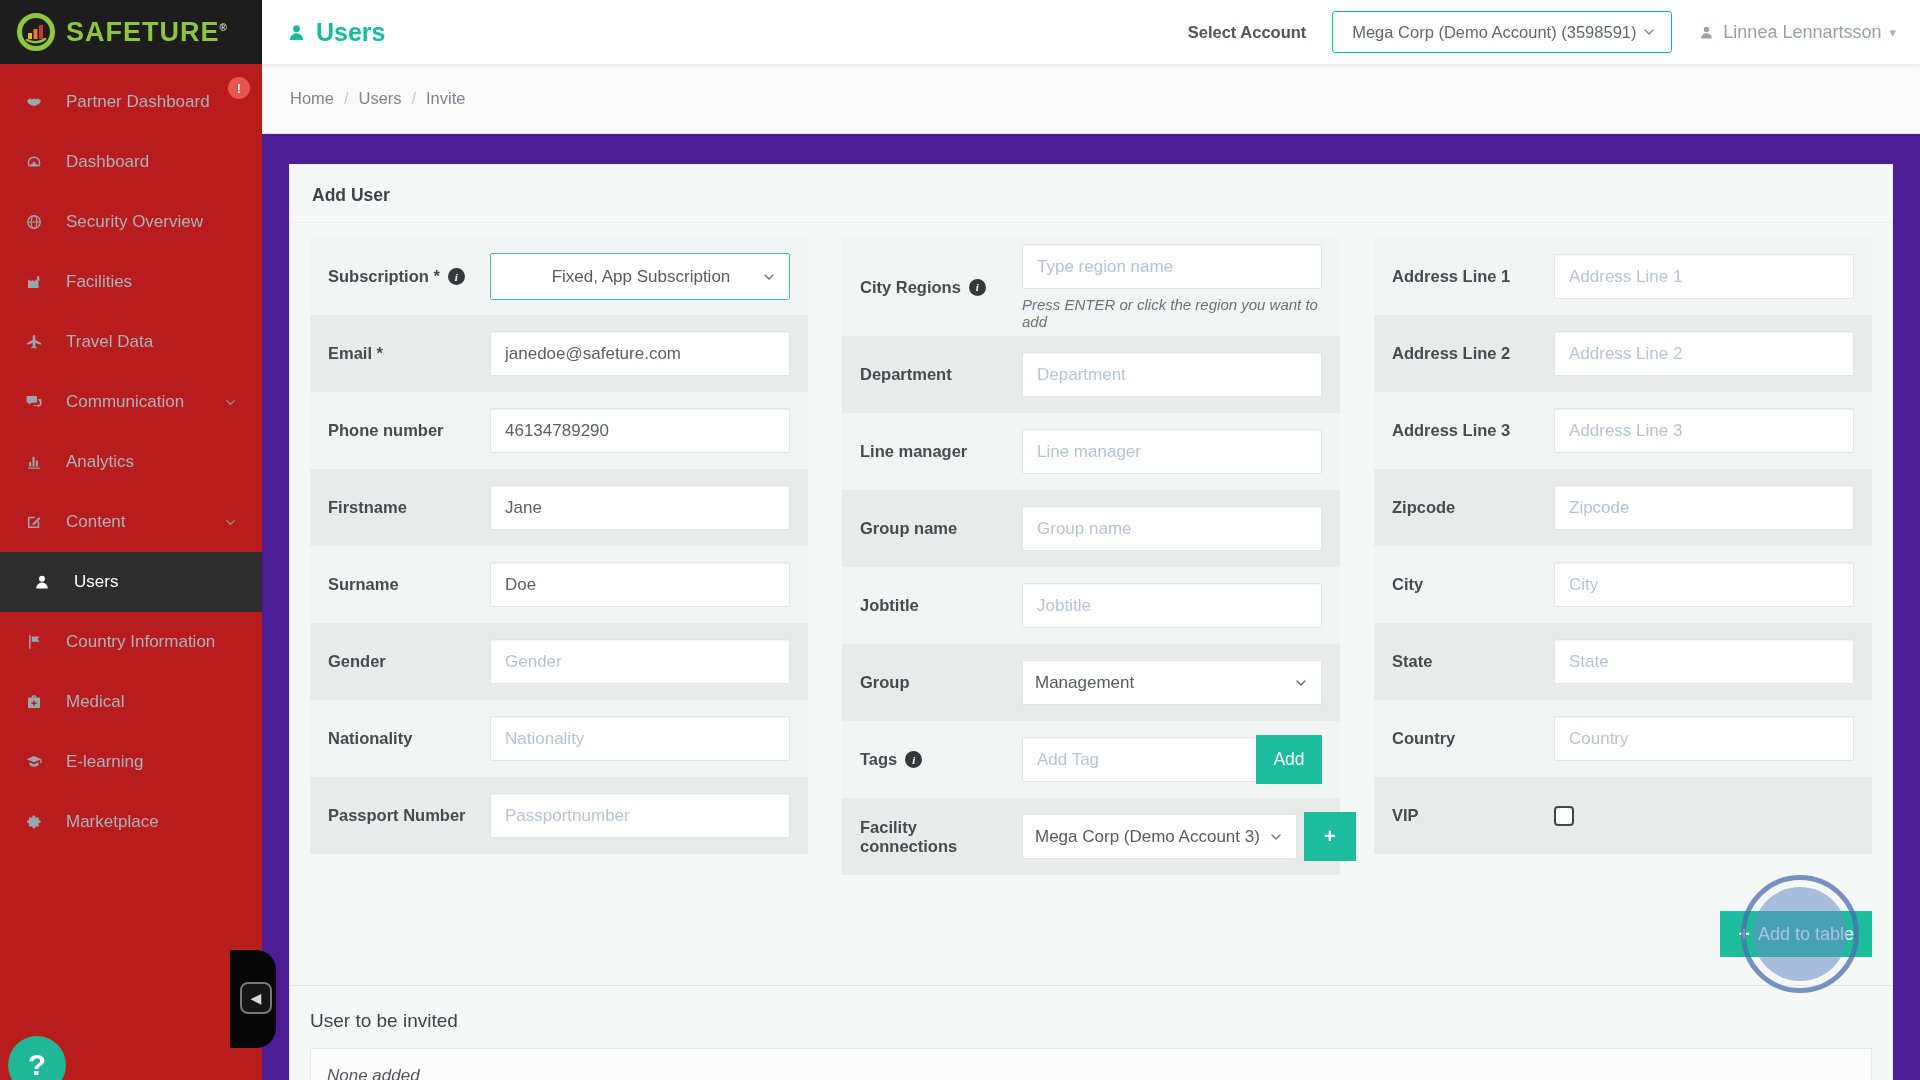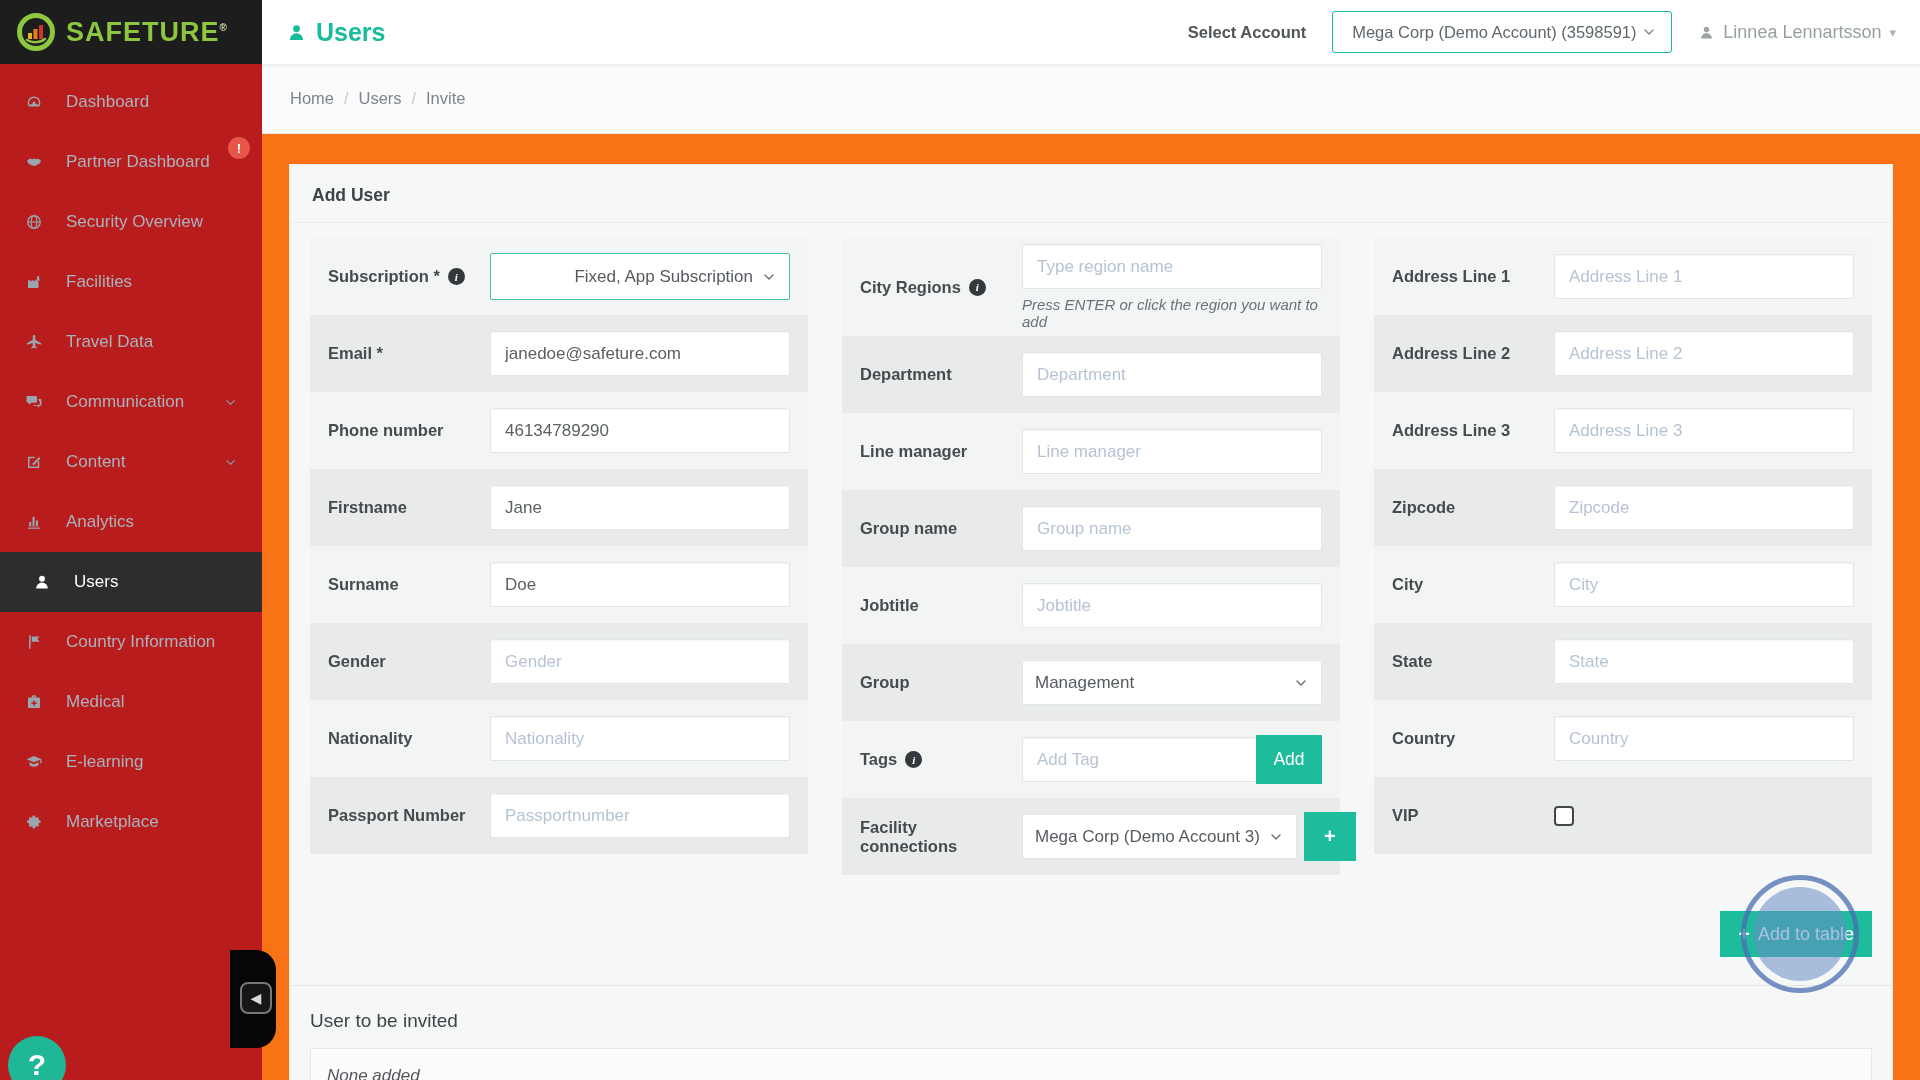--- a/index.html
+++ b/index.html
@@ -44,21 +44,21 @@
   .account-select .sel-val { flex:1; text-align:center; white-space:nowrap; overflow:hidden; }
   .user-menu { display:flex; align-items:center; gap:8px; color:#97a1a3; font-size:18px; cursor:pointer; }
   .user-menu .caret { font-size:13px; color:#a7b0b2; }
 
   .breadbar { height:70px; background:#fbfbfb; border-bottom:1px solid #e7e9e9;
               display:flex; align-items:center; padding:0 28px; box-shadow:0 1px 2px rgba(0,0,0,0.04); }
   .crumb { font-size:16.5px; color:#7b8690; cursor:pointer; }
   .crumb.current { cursor:default; }
   .crumb-sep { margin:0 10px; color:#c3cad0; font-size:16px; }
 
-  .content { flex:1; overflow:hidden; padding:30px 27px 0 27px; background:#f97316; }
+  .content { flex:1; overflow:hidden; padding:30px 27px 0 27px; background:#4c1d95; }
   .card { background:#f6f7f7; border:1px solid #ececec; }
   .card-header { padding:20px 22px 16px 22px; border-bottom:1px solid #ededed; }
   .card-title { font-size:17.5px; font-weight:bold; color:#3f4449; }
 
   
   .form-columns { display:flex; gap:34px; padding:15px 20px 0 20px; align-items:flex-start; }
   .form-col { flex:1; min-width:0; }
   .form-row { display:flex; align-items:center; min-height:77px; padding:0 18px; }
   .form-row.tall { min-height:98px; }
   .form-row:nth-child(odd) { background:#f3f4f4; }
@@ -72,21 +72,21 @@
   .ctl-line { display:flex; align-items:center; width:100%; }
   .txt { width:100%; height:45px; border:1px solid #e2e5e6; background:#fff; border-radius:2px;
          padding:0 14px; font-size:17px; color:#5a5f63; font-family:"Liberation Sans",sans-serif;
          box-shadow:inset 0 1px 1px rgba(0,0,0,0.04); outline:none; }
   .txt::placeholder { color:#b6c3d2; opacity:1; }
   .sel { width:100%; height:45px; border:1px solid #e2e5e6; background:#fff; border-radius:2px;
          display:flex; align-items:center; padding:0 12px; font-size:17px; color:#565b60;
          cursor:pointer; position:relative; }
   .sel .sel-val { flex:1; white-space:nowrap; overflow:hidden; }
   .sel.accent { border:1px solid #45c3aa; height:47px; }
-  .sel.accent .sel-val { text-align:right; padding-left:26px; }
+  .sel.accent .sel-val { text-align:center; padding-left:26px; }
   .sel .chev { color:#6d757b; display:flex; margin-left:8px; flex:0 0 auto; }
   .helper { font-size:15px; font-style:italic; color:#68727c; margin-top:7px; }
   .btn-teal { background:#1dbc9c; border:none; color:#fff; font-size:17.5px; border-radius:0;
               cursor:pointer; font-family:"Liberation Sans",sans-serif; }
   .btn-addtag { height:49px; min-width:66px; margin-left:-2px; position:relative; z-index:1; }
   .btn-plus { height:49px; min-width:52px; margin-left:7px; font-size:20px; font-weight:bold; }
   .checkbox { width:20px; height:20px; border:2px solid #42474b; border-radius:4px; background:#fff;
               display:inline-block; cursor:pointer; }
 
   .actions { position:relative; display:flex; justify-content:flex-end; padding:36px 20px 28px 20px; }
@@ -122,36 +122,36 @@
           <path d="M11 28c5 3 13 3 18-1" fill="none" stroke="#8dc63f" stroke-width="2.5" stroke-linecap="round"></path>
         </svg>
       </span>
       <span class="logo-text"><span>SAFETURE</span><sup>®</sup></span>
     </div>
     <nav class="nav" id="sidebar-nav">
         <div class="nav-item">
           <span class="nav-ico">
             <span>
               <svg width="18" height="18" viewBox="0 0 24 24" fill="currentColor">
-                <path d="M12 4.5A8.5 8.5 0 003.5 13a8.4 8.4 0 001.6 5h13.8a8.4 8.4 0 001.6-5A8.5 8.5 0 0012 4.5zm0 2a6.5 6.5 0 016.5 6.5 6.4 6.4 0 01-.8 3.1l-4.3-2.4a1.6 1.6 0 10-2.8 0l-4.3 2.4a6.4 6.4 0 01-.8-3.1A6.5 6.5 0 0112 6.5z"></path>
-              </svg>
-            </span>
-          </span>
-          <span>Dashboard</span>
-        </div>
-        <div class="nav-item">
-          <span class="nav-ico">
-            <span>
-              <svg width="18" height="18" viewBox="0 0 24 24" fill="currentColor">
                 <path d="M2.5 10.2l4-3 2.8 1 2.7-1 2.7 1 2.8-1 4 3-2.8 4.8h-1.9l-1.4 1.5h-1.9L12 17.8l-1.5-1.3H8.6l-1.4-1.5H5.3z"></path>
               </svg>
             </span>
           </span>
           <span>Partner Dashboard</span>
           <span class="nav-badge">!</span>
+        </div>
+        <div class="nav-item">
+          <span class="nav-ico">
+            <span>
+              <svg width="18" height="18" viewBox="0 0 24 24" fill="currentColor">
+                <path d="M12 4.5A8.5 8.5 0 003.5 13a8.4 8.4 0 001.6 5h13.8a8.4 8.4 0 001.6-5A8.5 8.5 0 0012 4.5zm0 2a6.5 6.5 0 016.5 6.5 6.4 6.4 0 01-.8 3.1l-4.3-2.4a1.6 1.6 0 10-2.8 0l-4.3 2.4a6.4 6.4 0 01-.8-3.1A6.5 6.5 0 0112 6.5z"></path>
+              </svg>
+            </span>
+          </span>
+          <span>Dashboard</span>
         </div>
         <div class="nav-item">
           <span class="nav-ico">
             <span>
               <svg width="18" height="18" viewBox="0 0 24 24" fill="currentColor">
                 <circle cx="12" cy="12" r="8.3" fill="none" stroke="currentColor" stroke-width="1.8"></circle>
                 <ellipse cx="12" cy="12" rx="3.8" ry="8.3" fill="none" stroke="currentColor" stroke-width="1.5"></ellipse>
                 <path d="M3.8 12h16.4" fill="none" stroke="currentColor" stroke-width="1.5"></path>
               </svg>
             </span>
@@ -194,44 +194,44 @@
               <svg width="15" height="15" viewBox="0 0 24 24" fill="currentColor">
                 <path d="M6 9l6 6 6-6" fill="none" stroke="currentColor" stroke-width="2.2" stroke-linecap="round" stroke-linejoin="round"></path>
               </svg>
             </span>
           </span>
         </div>
         <div class="nav-item">
           <span class="nav-ico">
             <span>
               <svg width="18" height="18" viewBox="0 0 24 24" fill="currentColor">
+                <path d="M4 19.4h16v1.6H4z"></path>
+                <path d="M5.5 18v-6h2.8v6zM10 18V5h2.8v13zM14.5 18v-8h2.8v8z"></path>
+              </svg>
+            </span>
+          </span>
+          <span>Analytics</span>
+        </div>
+        <div class="nav-item">
+          <span class="nav-ico">
+            <span>
+              <svg width="18" height="18" viewBox="0 0 24 24" fill="currentColor">
                 <path d="M4 5h9v2H6v11h11v-7h2v9H4z"></path>
                 <path d="M10.5 13.6l8.2-8.2 2 2-8.2 8.2-2.6.6z"></path>
               </svg>
             </span>
           </span>
           <span>Content</span>
           <span class="nav-chev">
             <span>
               <svg width="15" height="15" viewBox="0 0 24 24" fill="currentColor">
                 <path d="M6 9l6 6 6-6" fill="none" stroke="currentColor" stroke-width="2.2" stroke-linecap="round" stroke-linejoin="round"></path>
               </svg>
             </span>
           </span>
-        </div>
-        <div class="nav-item">
-          <span class="nav-ico">
-            <span>
-              <svg width="18" height="18" viewBox="0 0 24 24" fill="currentColor">
-                <path d="M4 19.4h16v1.6H4z"></path>
-                <path d="M5.5 18v-6h2.8v6zM10 18V5h2.8v13zM14.5 18v-8h2.8v8z"></path>
-              </svg>
-            </span>
-          </span>
-          <span>Analytics</span>
         </div>
         <div class="nav-item active">
           <span class="nav-ico">
             <span>
               <svg width="18" height="18" viewBox="0 0 24 24" fill="currentColor">
                 <path d="M12 11.6a3.9 3.9 0 10-3.9-3.9A3.9 3.9 0 0012 11.6zM4.3 20.5a7.7 7.7 0 0115.4 0z"></path>
               </svg>
             </span>
           </span>
           <span>Users</span>

